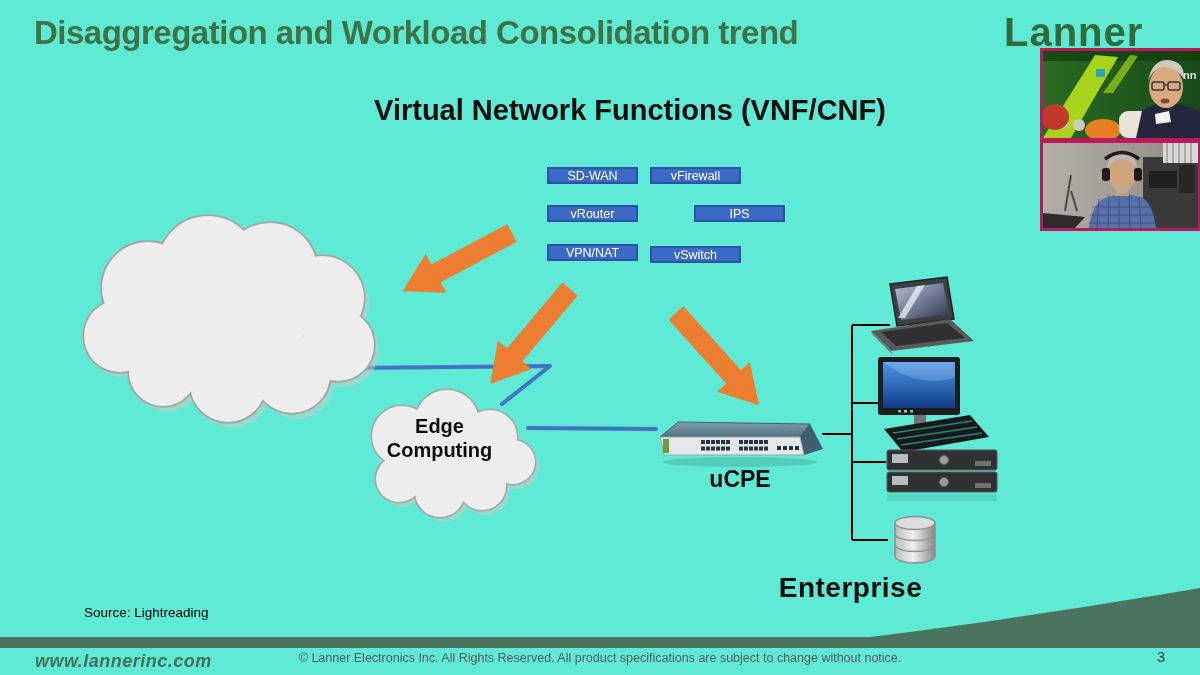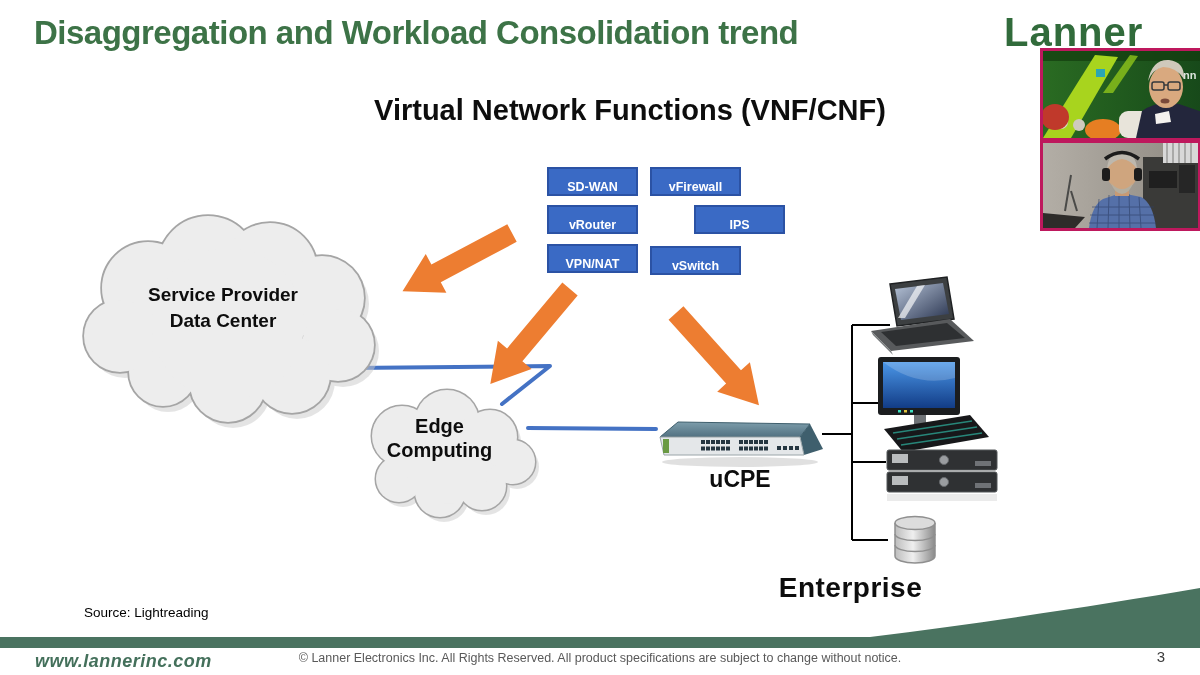--- a/index.html
+++ b/index.html
@@ -1,37 +1,37 @@
 <!DOCTYPE html>
 <html><head>
 <meta charset="utf-8">
 <style>
   html,body{margin:0;padding:0;background:#888;}
   .slide{
-    position:relative;width:1200px;height:675px;background:#ffffff;
+    position:relative;width:1200px;height:675px;background:#5eead4;
     overflow:hidden;font-family:"Liberation Sans",sans-serif;
   }
   .abs{position:absolute;}
   .slide-title{
     left:34px;top:14px;font-size:33px;font-weight:bold;color:#3d7347;
     letter-spacing:-0.5px;z-index:2;white-space:nowrap;
   }
   .lanner-logo{
     left:1004px;top:10px;font-size:40px;font-weight:bold;color:#316b3b;
     letter-spacing:1px;z-index:1;
   }
   .subtitle{
     left:360px;top:94px;width:540px;text-align:center;font-size:29px;
     font-weight:bold;color:#0d0d0d;z-index:2;white-space:nowrap;
   }
   .diagram-svg{left:0;top:0;width:1200px;height:675px;z-index:1;}
   .vnf-box{
-    width:91px;height:29px;background:#3a6ac5;border:2px solid #2b52a4;
-    color:#ffffff;font-size:12.5px;font-weight:bold;display:flex;
-    align-items:flex-end;justify-content:center;z-index:3;box-sizing:border-box;
+    width:91px;height:17px;background:#3a6ac5;border:2px solid #2b52a4;
+    color:#ffffff;font-size:12.5px;font-weight:normal;display:flex;
+    align-items:flex-start;justify-content:center;z-index:3;box-sizing:border-box;
   }
   .cloud-label{
     text-align:center;font-weight:bold;color:#0d0d0d;white-space:pre-line;
     z-index:3;
   }
   .dc-label{left:118px;top:282px;width:210px;font-size:19px;line-height:1.35;}
   .edge-label{left:372px;top:414px;width:135px;font-size:20px;line-height:1.2;}
   .ucpe-label{left:695px;top:466px;width:90px;text-align:center;
     font-size:23px;font-weight:bold;color:#0d0d0d;z-index:3;}
   .enterprise-label{left:758px;top:572px;width:185px;text-align:center;
@@ -220,22 +220,20 @@
   <div class="abs vnf-box" style="left:650px;top:205px;margin-left:44px;">
       <span>IPS</span>
     </div>
   <div class="abs vnf-box" style="left:547px;top:244px;">
       <span>VPN/NAT</span>
     </div>
   <div class="abs vnf-box" style="left:650px;top:246px;">
       <span>vSwitch</span>
     </div>
 
-  <div class="abs cloud-label dc-label">Service Provider
-Data Center</div>
   <div class="abs cloud-label edge-label">Edge
 Computing</div>
   <div class="abs ucpe-label">uCPE</div>
   <div class="abs enterprise-label">Enterprise</div>
 
   <div class="abs website">www.lannerinc.com</div>
   <div class="abs source-note">Source: Lightreading</div>
 
   <svg class="abs swoosh-svg" viewBox="0 0 1200 95" xmlns="http://www.w3.org/2000/svg">
     <path d="M0,57 L870,57 C990,42 1100,25 1200,8 L1200,68 L0,68 Z" fill="#4a7360"></path>

